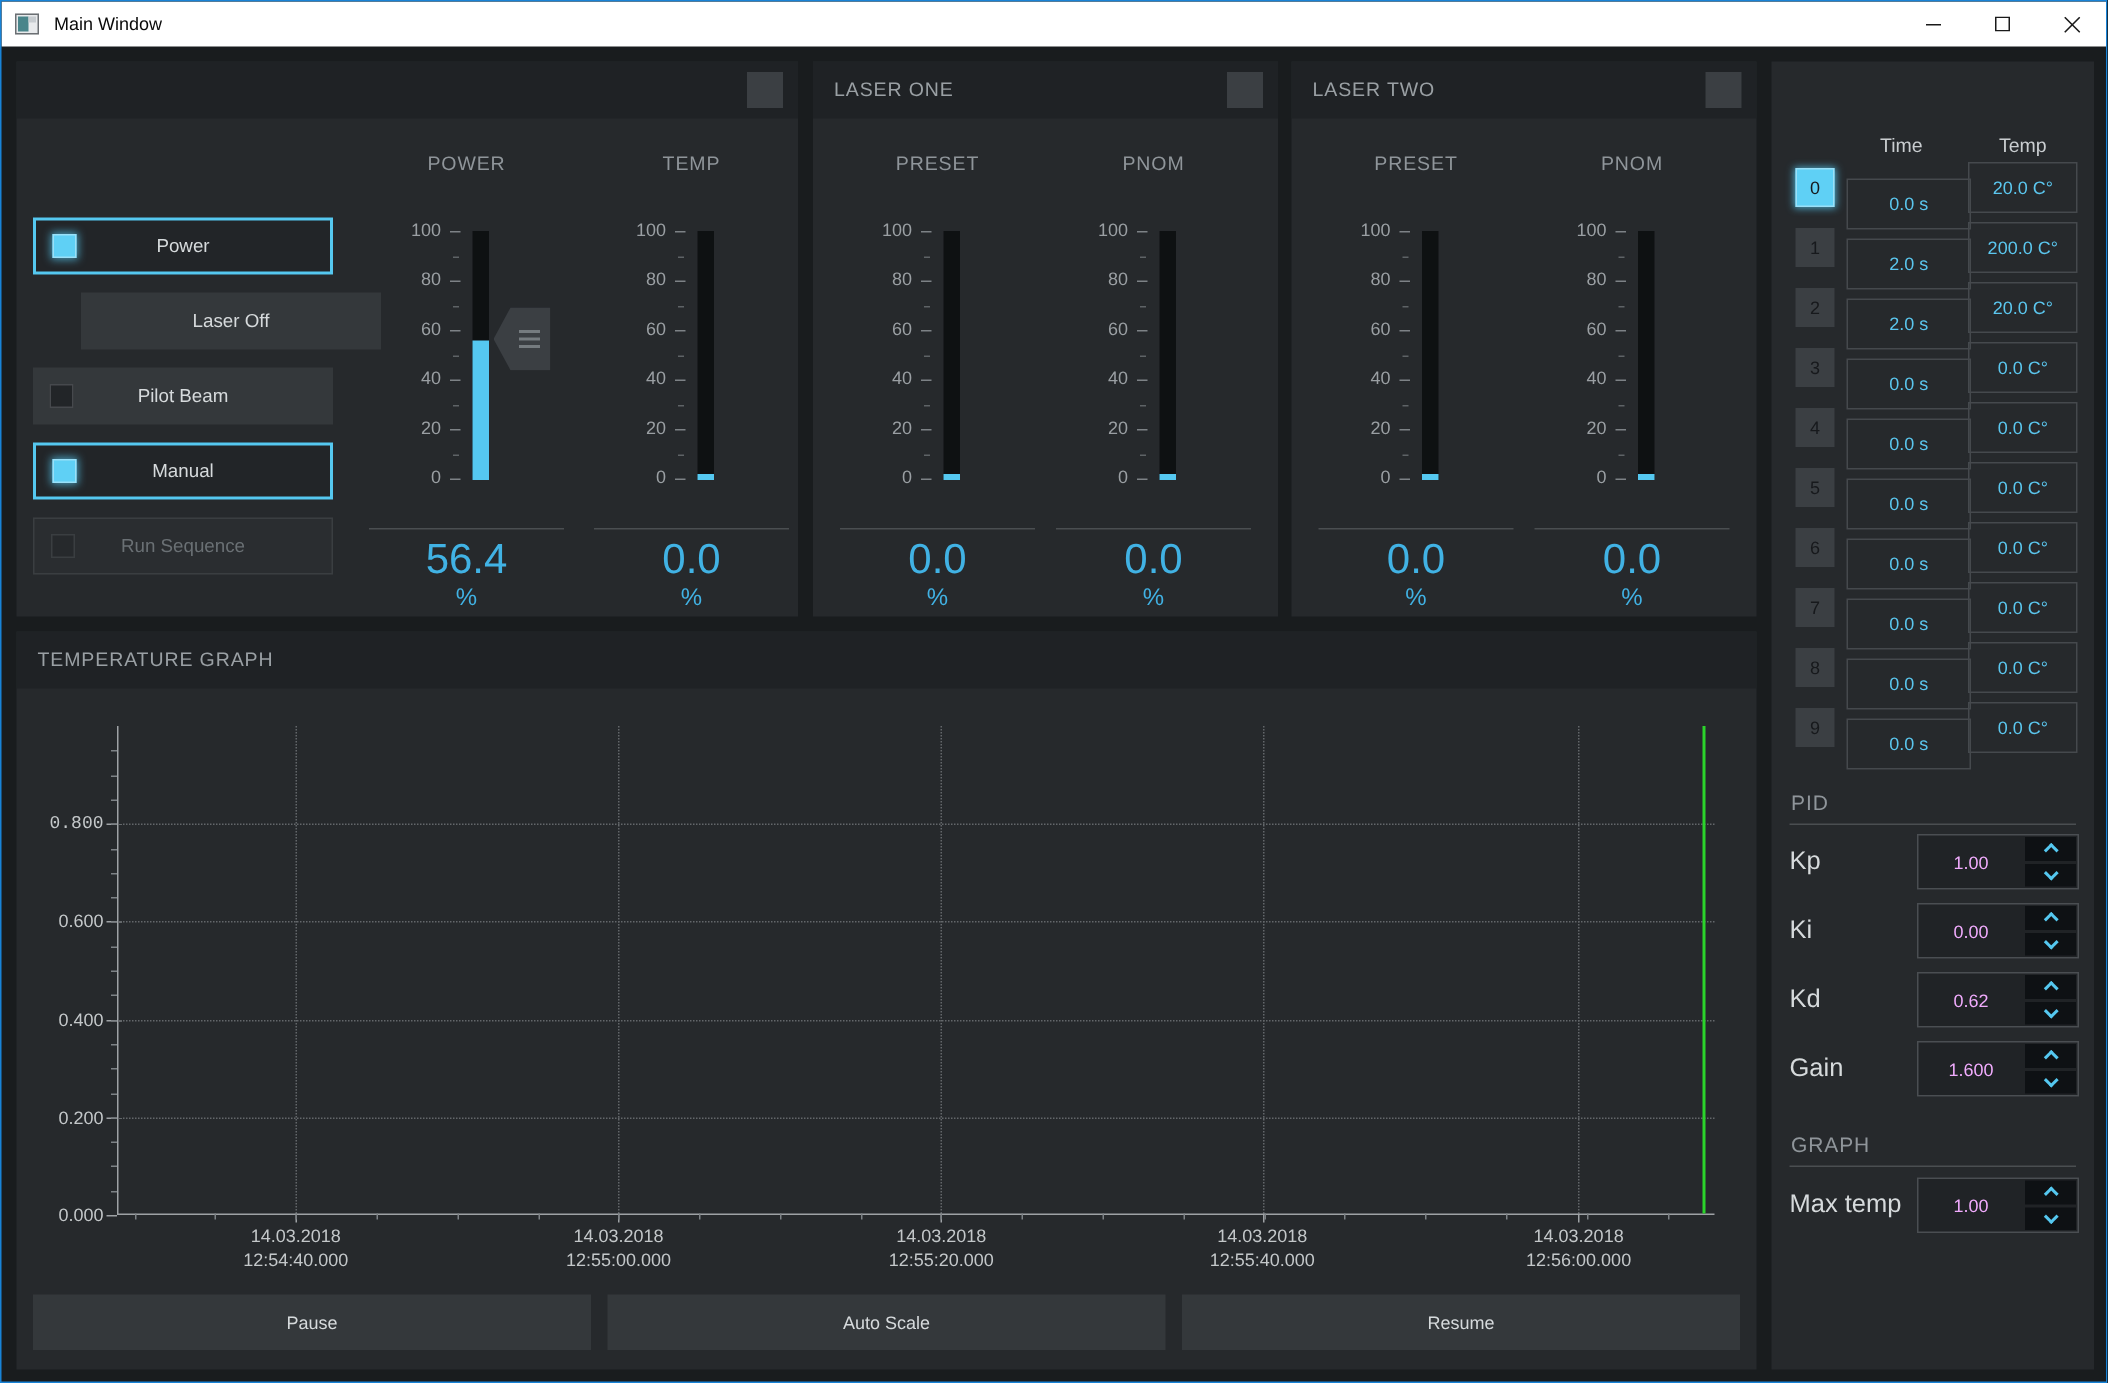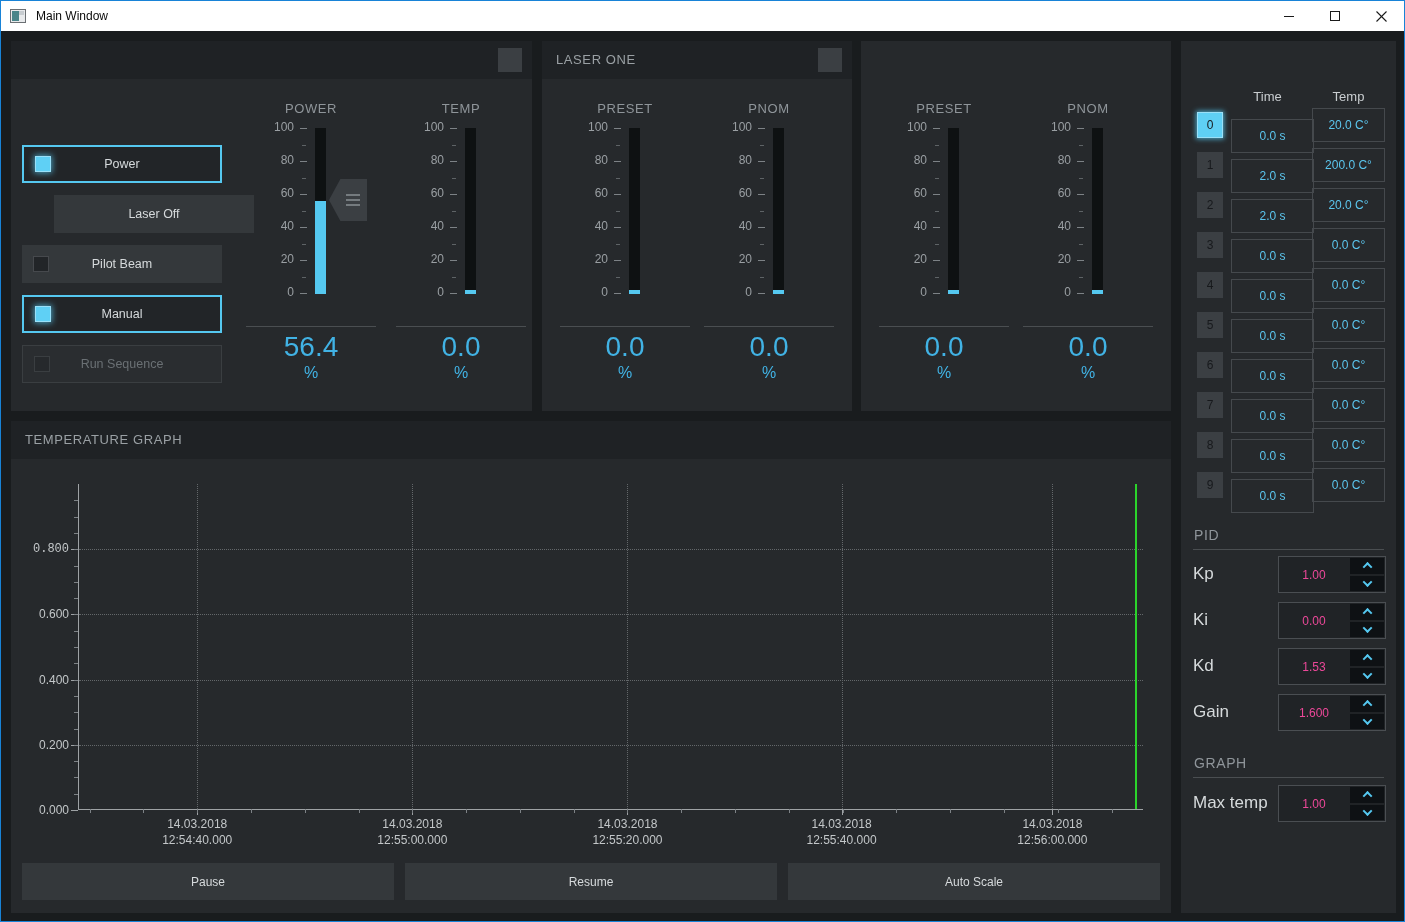--- a/index.html
+++ b/index.html
@@ -37,21 +37,21 @@
     color:#d6dadc; font-size:12.5px; display:flex; align-items:center; justify-content:center; cursor:pointer; }
   .ctl-btn.active { background:#222528; border:2px solid #55c8f0; }
   .ctl-btn.disabled { background:#2a2d30; border:1px solid #3a3e41; color:#6a7074; cursor:default; }
   .cbx { position:absolute; left:11px; top:50%; margin-top:-8px; width:16px; height:16px;
     background:#222528; border:1px solid #46494d; }
   .cbx.checked { background:#5fd0f5; border:1px solid #9ae0f8; box-shadow:0 0 6px 1px rgba(85,200,240,0.75); }
   .ctl-btn.disabled .cbx { background:#26292c; border-color:#3a3e41; }
   
   .slider-group { position:absolute; width:150px; }
   .slider-title { text-align:center; font-size:13px; letter-spacing:0.6px; color:#8f959a; }
-  .slider-scale { position:relative; margin-top:6px; height:180px; }
+  .slider-scale { position:relative; margin-top:32px; height:180px; }
   .tick-label { position:absolute; left:14px; width:44px; text-align:right; font-size:12px; color:#9a9fa3; }
   .tick-major { position:absolute; left:64px; width:7px; height:1px; background:#7d8286; }
   .tick-minor { position:absolute; left:66px; width:4px; height:1px; background:#5e6366; }
   .slider-track { position:absolute; left:79px; top:6px; width:11px; height:166px; background:#0e1112; }
   .slider-fill { position:absolute; left:79px; width:11px; background:#55c8f0; }
   .slider-handle { position:absolute; left:93px; width:38px; height:42px; background:#3b3f43;
     clip-path:polygon(0% 50%, 30% 0%, 100% 0%, 100% 100%, 30% 100%); cursor:pointer;
     display:flex; flex-direction:column; align-items:center; justify-content:center; gap:3px; padding-left:10px; }
   .slider-handle i { display:block; width:14px; height:2px; background:#757b7f; }
   .value-sep { margin:24px auto 0 auto; width:130px; height:1px; background:#4a4e51; }
@@ -66,21 +66,21 @@
   .val-box { position:absolute; top:0; height:34px; border:1px solid #45494d; color:#5bc6ee;
     font-size:12px; display:flex; align-items:center; justify-content:center; cursor:text; }
   .val-box.time { left:50px; width:83px;margin-top:11px; }
   .val-box.temp { left:131px; width:73px; }
   .section-title { position:absolute; left:13px; font-size:14px; letter-spacing:0.6px; color:#8f959a; }
   .section-rule { position:absolute; left:12px; right:12px; height:1px; background:#4a4e51; }
   .spin-row { position:absolute; left:0; width:100%; height:37px; }
   .spin-label { position:absolute; left:12px; top:8px; font-size:17px; color:#d6dadc; }
   .spinbox { position:absolute; left:97px; top:0; width:108px; height:37px; border:1px solid #4a4e52; background:#202326; }
   .spin-value { position:absolute; left:0; top:0; width:70px; height:100%; display:flex; align-items:center;
-    justify-content:center; color:#ec4899; font-size:12px; cursor:text; }
+    justify-content:center; color:#f0abfc; font-size:12px; cursor:text; }
   .spin-btns { position:absolute; right:1px; top:1px; bottom:1px; width:34px; display:flex; flex-direction:column; gap:2px; }
   .spin-btn { flex:1; background:#0e1114; display:flex; align-items:center; justify-content:center; cursor:pointer; }
   .chev { width:7px; height:7px; border:solid #55c8f0; border-width:0 2px 2px 0; }
   .chev.up { transform:rotate(-135deg) translate(-1px,-1px); }
   .chev.down { transform:rotate(45deg) translate(-1px,-1px); }
   
   .plot { position:absolute; left:67px; top:25px; width:1065px; height:326px;
     border-left:1px solid #9ea2a5; border-bottom:1px solid #9ea2a5; }
   .grid-h { position:absolute; left:0; width:100%; border-top:1px dotted #63676a; }
   .grid-v { position:absolute; top:0; height:100%; border-left:1px dotted #63676a; }
@@ -273,20 +273,24 @@
               <div class="slider-fill" style="height: 4px; top: 168px;"></div>
             </div>
             <div class="value-sep"></div>
             <div class="slider-value">0.0</div>
             <div class="slider-unit">%</div>
           </div>
         </div>
     </section>
 
     <section class="panel" id="laser-two-panel">
+      <div class="phead">
+        <span class="ptitle">LASER TWO</span>
+        <span class="hbtn"></span>
+      </div>
       <div class="pbody" id="laser-two-body">
           <div class="slider-group" style="left: 8px; top: 22px;">
             <div class="slider-title">PRESET</div>
             <div class="slider-scale">
               <span class="tick-label" style="top: -2px;">100</span>
               <i class="tick-major" style="top: 6px;"></i>
               <i class="tick-minor" style="top: 22.5px;"></i>
               <span class="tick-label" style="top: 31px;">80</span>
               <i class="tick-major" style="top: 39px;"></i>
               <i class="tick-minor" style="top: 55.5px;"></i>
@@ -421,21 +425,21 @@
                   </div>
                   <div class="spin-btn">
                     <span class="chev down"></span>
                   </div>
                 </div>
               </div>
             </div>
             <div class="spin-row" style="top: 569px;">
               <span class="spin-label">Kd</span>
               <div class="spinbox">
-                <span class="spin-value">1.53</span>
+                <span class="spin-value">0.62</span>
                 <div class="spin-btns">
                   <div class="spin-btn">
                     <span class="chev up"></span>
                   </div>
                   <div class="spin-btn">
                     <span class="chev down"></span>
                   </div>
                 </div>
               </div>
             </div>
@@ -561,20 +565,20 @@
             <div class="xtick-minor" style="left: 763.605px;"></div>
             <div class="xtick-minor" style="left: 817.387px;"></div>
             <div class="xtick-minor" style="left: 871.17px;"></div>
             <div class="xtick-minor" style="left: 924.952px;"></div>
             <div class="xtick-minor" style="left: 978.735px;"></div>
             <div class="xtick-minor" style="left: 1032.52px;"></div>
             <div class="cursor-line" style="left: 1056.48px; background: rgb(43, 212, 43);"></div>
           </div>
         <div class="graph-buttons" id="graph-buttons">
             <button class="gbtn">Pause</button>
+            <button class="gbtn">Auto Scale</button>
             <button class="gbtn">Resume</button>
-            <button class="gbtn">Auto Scale</button>
           </div>
       </div>
     </section>
 
   </div>
 </div>
 
 </body></html>

